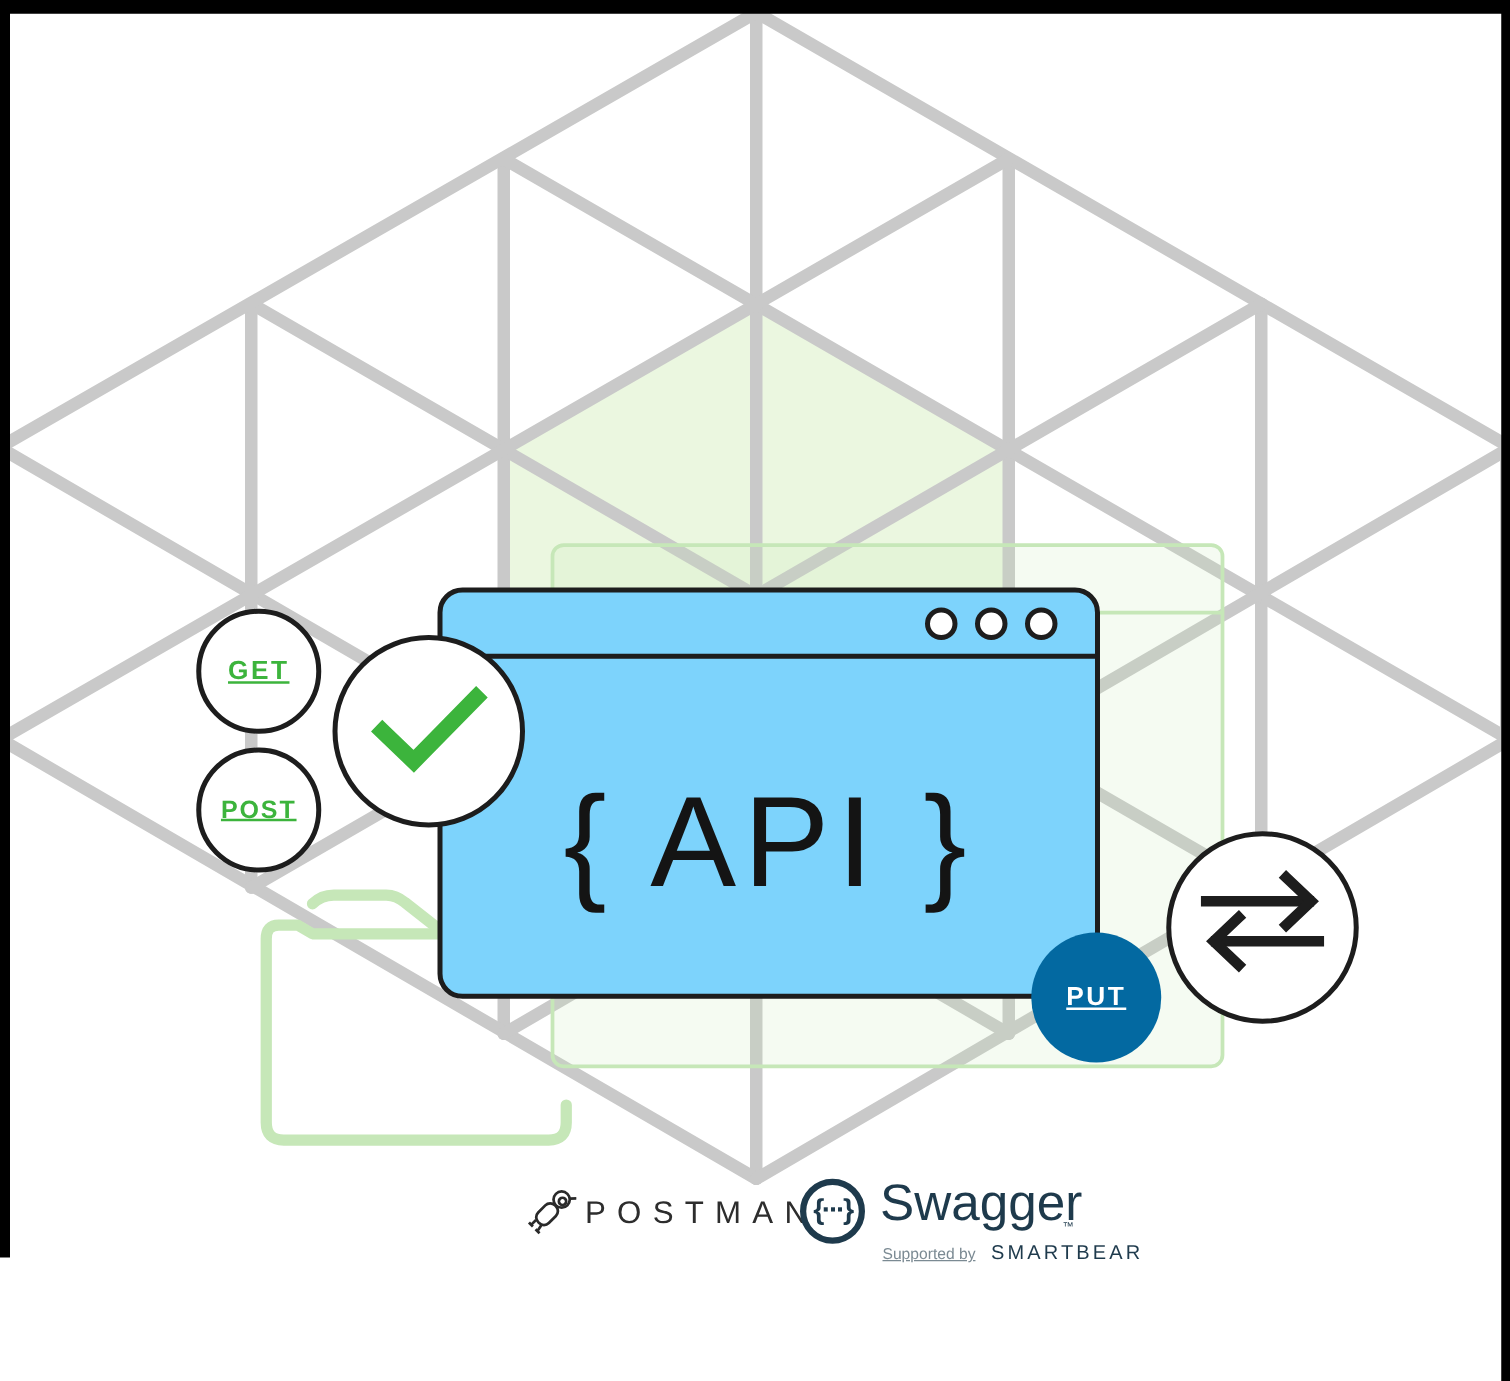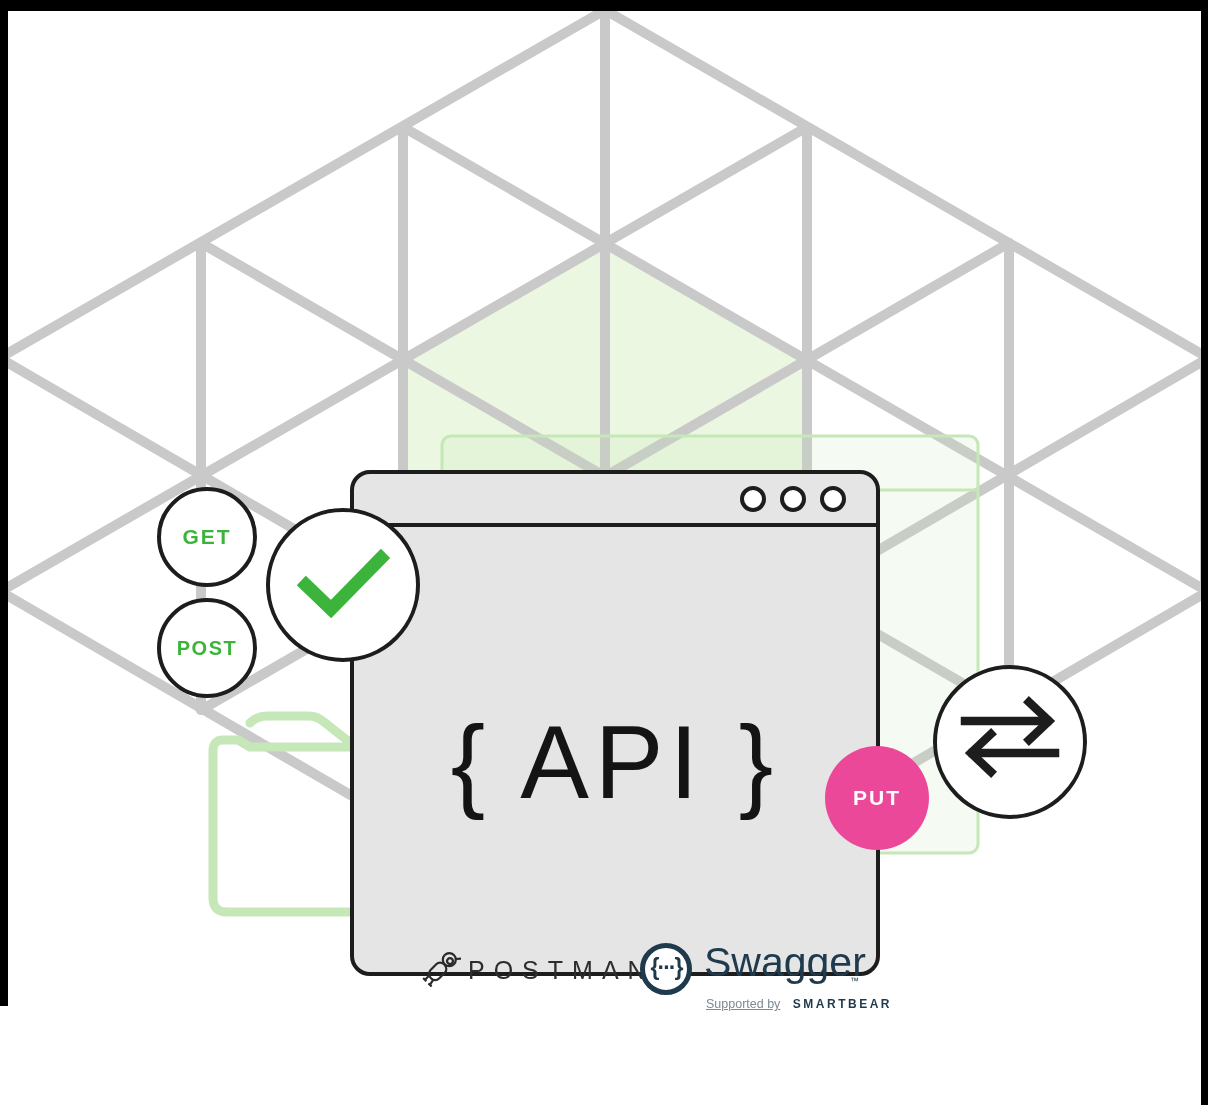--- a/index.html
+++ b/index.html
@@ -8,46 +8,46 @@
     background:#ffffff;font-family:"Liberation Sans",sans-serif;
   }
   #bg{position:absolute;left:0;top:0;z-index:0;}
   
   .bar{position:absolute;background:#000;z-index:9;}
   #bar-top{left:0;top:0;width:1208px;height:11px;}
   #bar-left{left:0;top:0;width:8px;height:1006px;}
   #bar-right{left:1201px;top:0;width:7px;height:1105px;}
   
   #main-window{
-    position:absolute;left:350px;top:470px;width:530px;height:506px;
-    background:#e5e5e5;border:4px solid #1d1d1d;border-radius:20px;
+    position:absolute;left:350px;top:470px;width:530px;height:329px;
+    background:#7dd3fc;border:4px solid #1d1d1d;border-radius:20px;
     box-sizing:border-box;z-index:2;
   }
   #titlebar{
     height:49px;border-bottom:4px solid #1d1d1d;
     display:flex;align-items:center;justify-content:flex-end;
     gap:14px;padding-right:30px;
   }
   .dot{width:26px;height:26px;border:4px solid #1d1d1d;border-radius:50%;
     box-sizing:border-box;background:#fff;}
   #api-wrap{position:absolute;left:0;right:0;top:53px;bottom:0;
     display:flex;align-items:center;justify-content:center;}
   #api-text{font-size:103px;font-weight:300;letter-spacing:6px;color:#141414;
     padding-top:26px;white-space:nowrap;}
   
   .badge{
     position:absolute;border-radius:50%;background:#fff;
     border:4px solid #1d1d1d;box-sizing:border-box;
     display:flex;align-items:center;justify-content:center;
-    font-weight:bold;color:#3cb43c;z-index:4;
+    font-weight:bold;color:#3cb43c;z-index:4;text-decoration:underline;
   }
   #badge-get{left:157px;top:487px;width:100px;height:100px;font-size:21px;letter-spacing:2px;}
   #badge-post{left:157px;top:598px;width:100px;height:100px;font-size:20px;letter-spacing:1.5px;}
   #badge-delete{left:828px;top:639px;width:98px;height:98px;font-size:18px;letter-spacing:1px;}
-  #badge-put{left:825px;top:746px;width:104px;height:104px;background:#ec4899;
+  #badge-put{left:825px;top:746px;width:104px;height:104px;background:#0369a1;
     border:none;color:#ffffff;font-size:21px;letter-spacing:2px;}
   .icon-circle{
     position:absolute;border-radius:50%;background:#fff;
     border:4px solid #1d1d1d;box-sizing:border-box;z-index:5;
     display:flex;align-items:center;justify-content:center;
   }
   #check-circle{left:266px;top:508px;width:154px;height:154px;}
   #transfer-circle{left:933px;top:665px;width:154px;height:154px;z-index:3;}
   
   #logos{position:absolute;left:0;top:0;z-index:2;}
@@ -57,21 +57,21 @@
   #swagger-circle{position:absolute;left:640px;top:943px;width:52px;height:52px;
     border:5px solid #1e3a4c;border-radius:50%;box-sizing:border-box;
     display:flex;align-items:center;justify-content:center;background:#fff;}
   #swagger-monogram{font-size:23px;font-weight:bold;color:#1e3a4c;letter-spacing:-2px;
     margin-top:-3px;}
   #swagger-name{position:absolute;left:704px;top:939px;font-size:41px;color:#1e3a4c;
     font-weight:400;}
   #swagger-tm{position:absolute;left:850px;top:976px;font-size:9px;color:#1e3a4c;}
   #supported-line{position:absolute;left:706px;top:994px;white-space:nowrap;}
   #supported-by{font-size:12.5px;color:#7b8a93;text-decoration:underline;}
-  #smartbear-name{font-size:12px;font-weight:bold;letter-spacing:2.5px;color:#1e3a4c;
+  #smartbear-name{font-size:16px;font-weight:normal;letter-spacing:2.5px;color:#1e3a4c;
     margin-left:8px;margin-top:48px;}
 </style>
 </head>
 <body>
 
 <div id="stage">
 
   <svg id="bg" width="1208" height="1105" viewBox="0 0 1208 1105">
 
     <polygon points="605,242 807,360 807,593 605,710 403,593 403,360" fill="#ebf7e0"></polygon>

